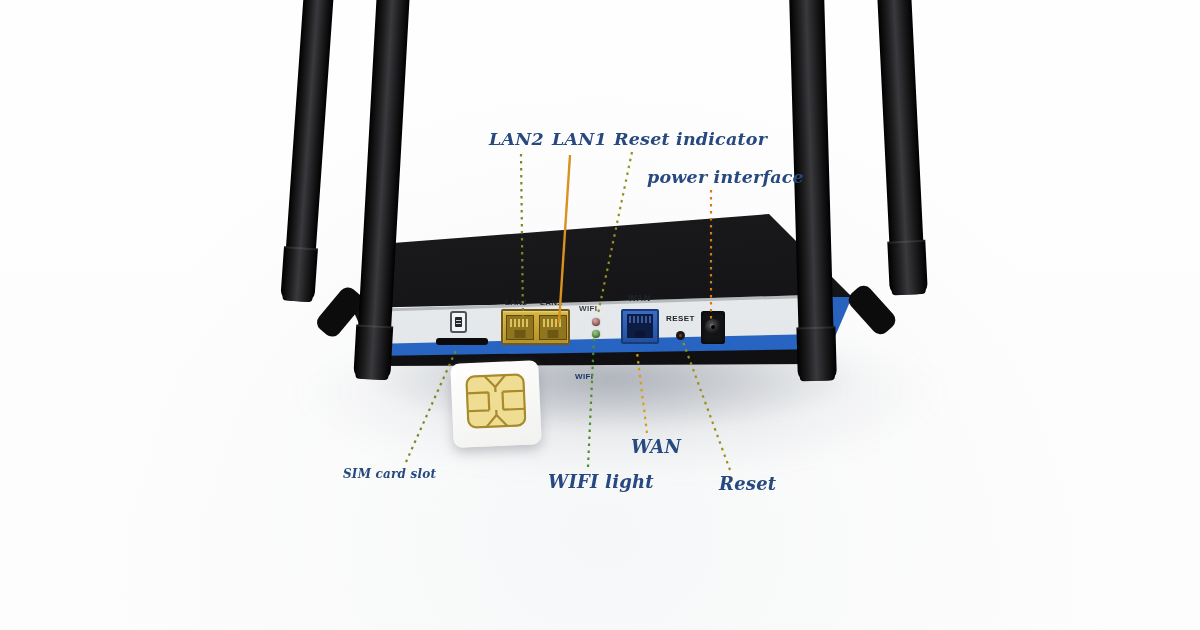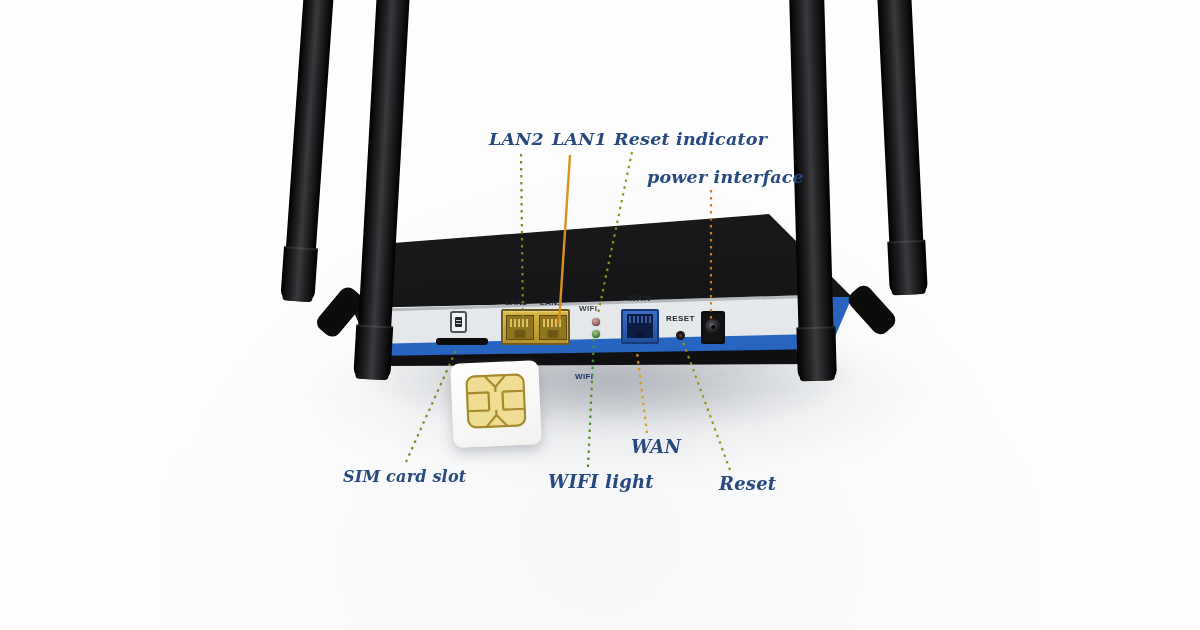--- a/index.html
+++ b/index.html
@@ -105,21 +105,21 @@
   .leader{stroke-width:2.2;stroke-dasharray:2.5 4.5;fill:none;}
   .leader.solid{stroke-dasharray:none;stroke-width:2.4;}
 
   
   .ann{position:absolute;z-index:7;font-family:"DejaVu Serif",serif;font-style:italic;font-weight:bold;
     font-size:17.5px;color:#27497f;white-space:nowrap;letter-spacing:.2px;}
   .ann-lan2{left:489px;top:129px;}
   .ann-lan1{left:552px;top:129px;}
   .ann-power-indicator{left:614px;top:129px;}
   .ann-power-interface{left:647px;top:167px;}
-  .ann-sim{left:343px;top:467px;font-size:16px;}
+  .ann-sim{left:343px;top:467px;font-size:12px;}
   .ann-wifi{left:548px;top:471px;font-size:18px;font-style:italic;}
   .ann-wan{left:631px;top:436px;font-size:18px;}
   .ann-reset{left:719px;top:473px;font-size:18px;}
 </style>
 </head>
 <body>
 
 <div id="stage">
 
   <div class="abs shadow-wide"></div>

